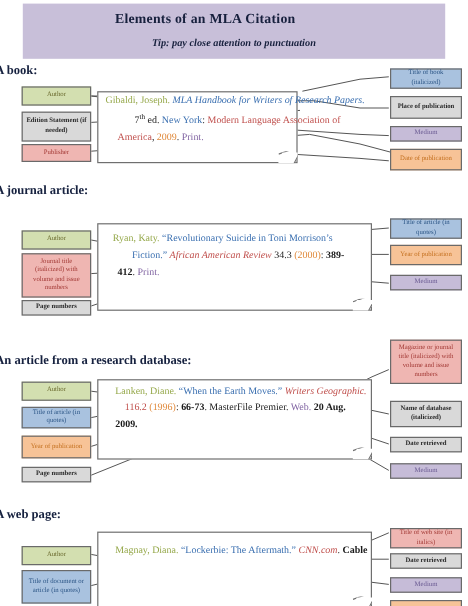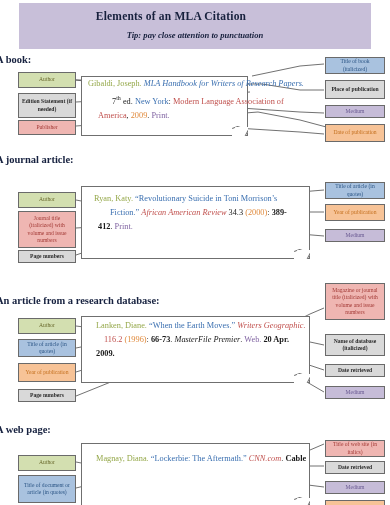--- a/index.html
+++ b/index.html
@@ -63,21 +63,21 @@
   .c-title-q{color:#3a6fb0;}
   .c-place{color:#3a6fb0;}
   .c-pub{color:#c0504d;}
   .c-journal{color:#c0504d;font-style:italic;}
   .c-vol{color:#c0504d;}
   .c-year{color:#e08a3c;}
   .c-medium{color:#8064a2;}
   .c-pages{color:#1a1a1a;font-weight:bold;}
   .c-plain{color:#1a1a1a;}
   .c-bold{color:#1a1a1a;font-weight:bold;}
-  .c-db{color:#1a1a1a;font-style:italic;}
+  .c-db{color:#1a1a1a;}
   .sup{font-size:6px;vertical-align:super;}
 
   
   .lbl{
     position:absolute;border:1px solid #6a6a6a;
     display:flex;align-items:center;justify-content:center;
     text-align:center;font-size:5.6px;line-height:7.4px;
     padding:1px 2px;box-sizing:border-box;
   }
   .lbl-green{background:#d3dfb0;color:#6a6a2e;}
@@ -204,21 +204,21 @@
     </div>
 
   <div class="sec-head" style="top:295px">An article from a research database:</div>
 
   <div class="card" style="left:81px;top:316px;width:227px;height:65px;">
     <div class="fold"></div>
   </div>
 
   <div class="cite" style="left:96px;top:319px;width:250px;">
     <span class="ln"><span class="c-author">Lanken, Diane. </span><span class="c-title-q">“When the Earth Moves.” </span><span class="c-journal">Writers Geographic.</span></span>
-    <span class="ln" style="padding-left:8px;"><span class="c-vol">116.2 </span><span class="c-year">(1996)</span><span class="c-plain">: </span><span class="c-pages">66-73</span><span class="c-plain">. </span><span class="c-db">MasterFile Premier</span><span class="c-plain">. </span><span class="c-medium">Web.</span><span class="c-bold"> 20 Apr.</span></span>
+    <span class="ln" style="padding-left:8px;"><span class="c-vol">116.2 </span><span class="c-year">(1996)</span><span class="c-plain">: </span><span class="c-pages">66-73</span><span class="c-plain">. </span><span class="c-db">MasterFile Premier</span><span class="c-plain">. </span><span class="c-medium">Web.</span><span class="c-bold"> 20 Aug.</span></span>
     <span class="ln"><span class="c-bold">2009.</span></span>
   </div>
 
   <div class="lbl lbl-green" style="left:18px;top:318px;width:58px;height:16px;">
       <span>Author</span>
     </div>
   <div class="lbl lbl-blue" style="left:18px;top:339px;width:58px;height:18px;">
       <span>Title of article (in quotes)</span>
     </div>
   <div class="lbl lbl-orange" style="left:18px;top:363px;width:58px;height:19px;">

